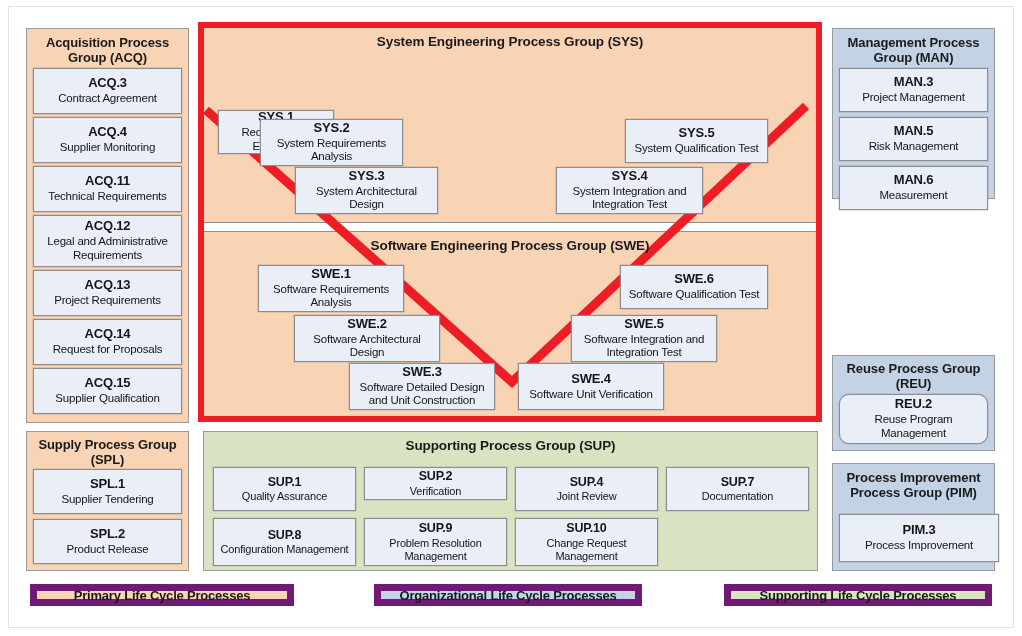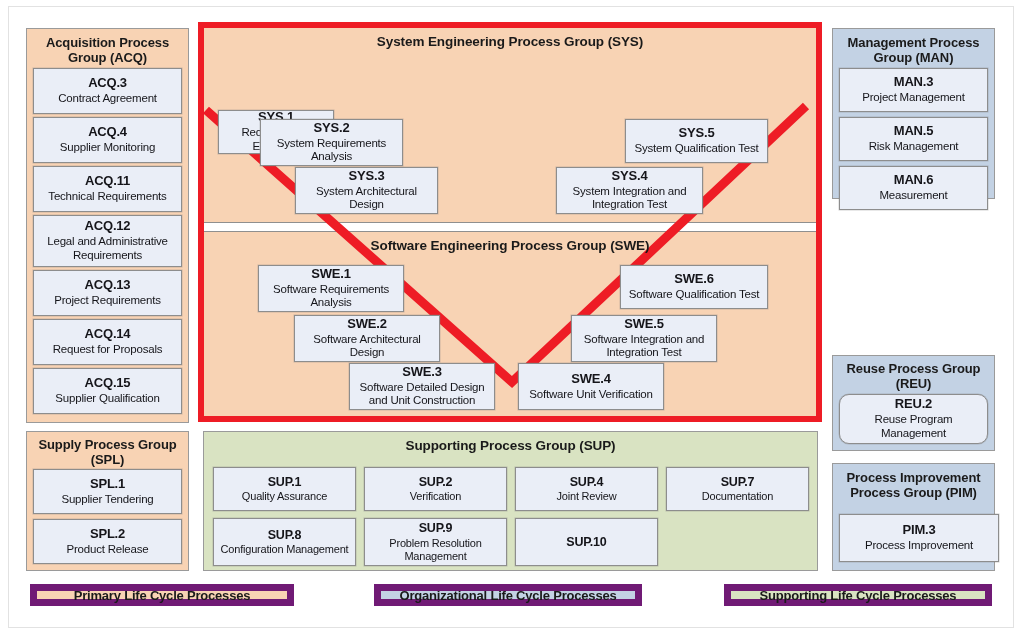--- a/index.html
+++ b/index.html
@@ -229,21 +229,21 @@
     <div class="name">Software Qualification Test</div>
   </div>
 
   <div class="group green" style="left:203px;top:431px;width:615px;height:140px;">
     <div class="group-title" style="padding-top:6px;font-size:13.5px;">Supporting Process Group (SUP)</div>
   </div>
   <div class="pbox small" style="left:213px;top:467px;width:143px;height:44px;">
     <div class="code">SUP.1</div>
     <div class="name">Quality Assurance</div>
   </div>
-  <div class="pbox small" style="left:364px;top:467px;width:143px;height:44px;">
+  <div class="pbox small" style="left:364px;top:467px;width:143px;height:33px;">
     <div class="code">SUP.2</div>
     <div class="name">Verification</div>
   </div>
   <div class="pbox small" style="left:515px;top:467px;width:143px;height:44px;">
     <div class="code">SUP.4</div>
     <div class="name">Joint Review</div>
   </div>
   <div class="pbox small" style="left:666px;top:467px;width:143px;height:44px;">
     <div class="code">SUP.7</div>
     <div class="name">Documentation</div>
@@ -251,20 +251,21 @@
   <div class="pbox small" style="left:213px;top:518px;width:143px;height:48px;">
     <div class="code">SUP.8</div>
     <div class="name">Configuration Management</div>
   </div>
   <div class="pbox small" style="left:364px;top:518px;width:143px;height:48px;">
     <div class="code">SUP.9</div>
     <div class="name">Problem Resolution Management</div>
   </div>
   <div class="pbox small" style="left:515px;top:518px;width:143px;height:48px;">
     <div class="code">SUP.10</div>
+    <div class="name">Change Request Management</div>
   </div>
 
   <div class="group blue" style="left:832px;top:28px;width:163px;height:171px;">
     <div class="group-title" style="padding-top:6px;font-size:13px;">
       <div>Management Process</div>
       <div>Group (MAN)</div>
     </div>
   </div>
   <div class="pbox" style="left:839px;top:68px;width:149px;height:44px;">
     <div class="code">MAN.3</div>

